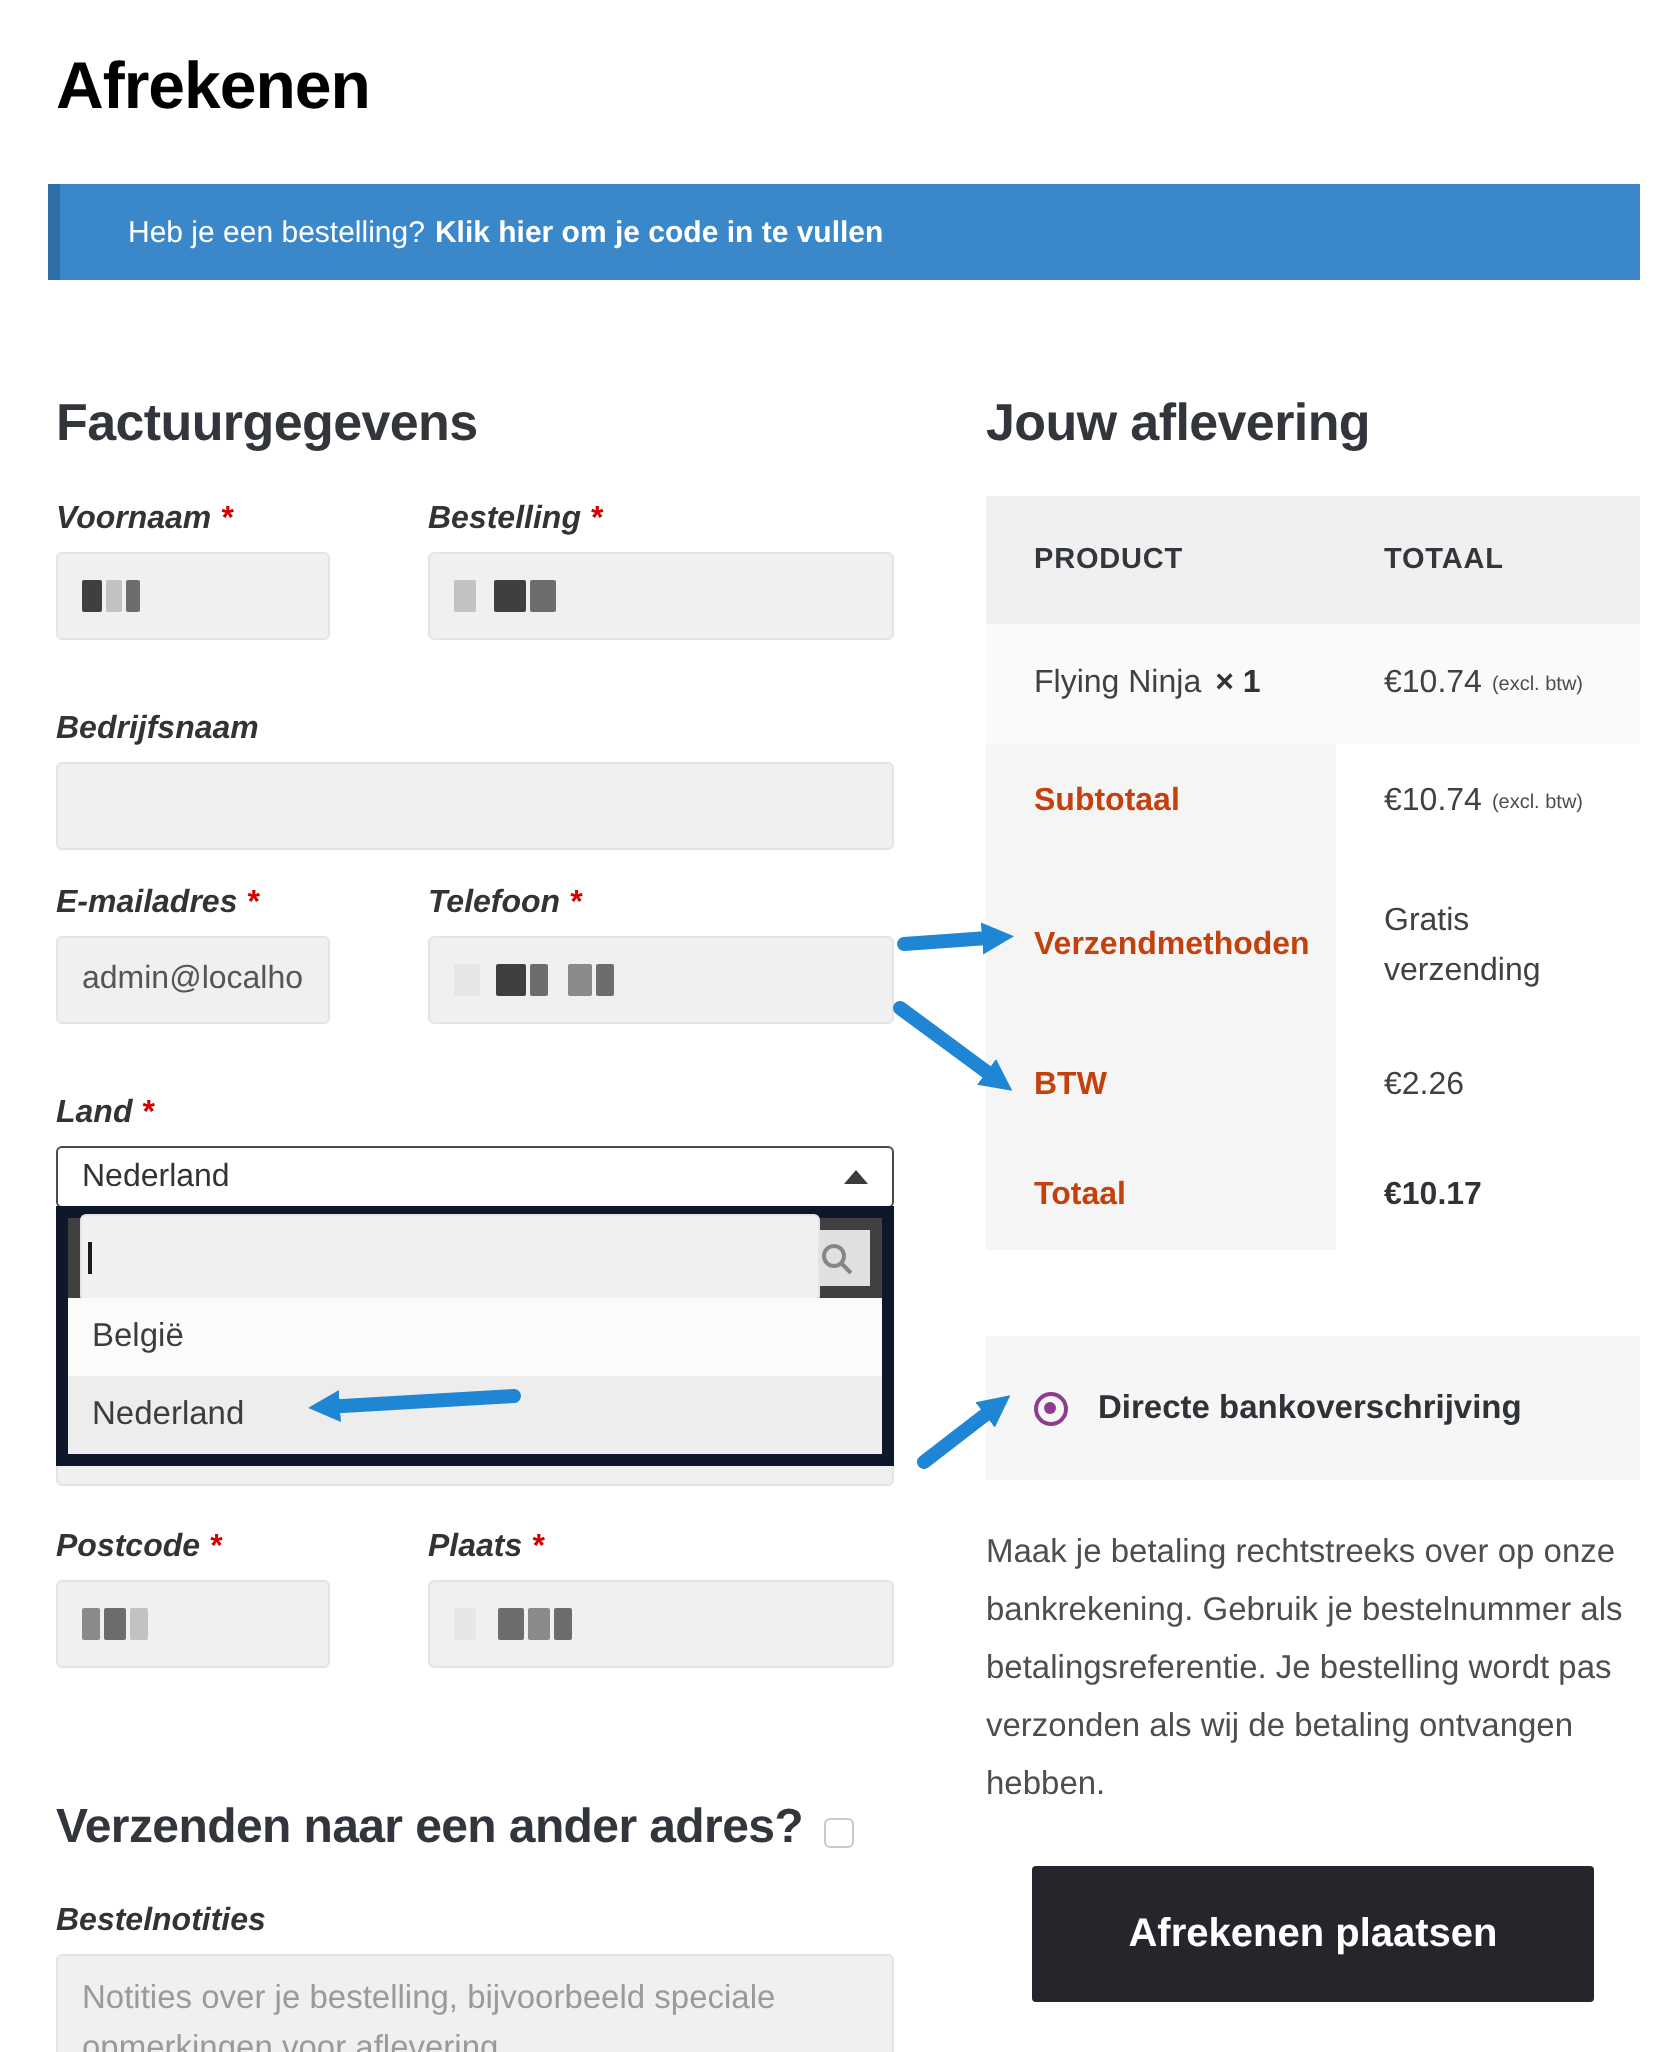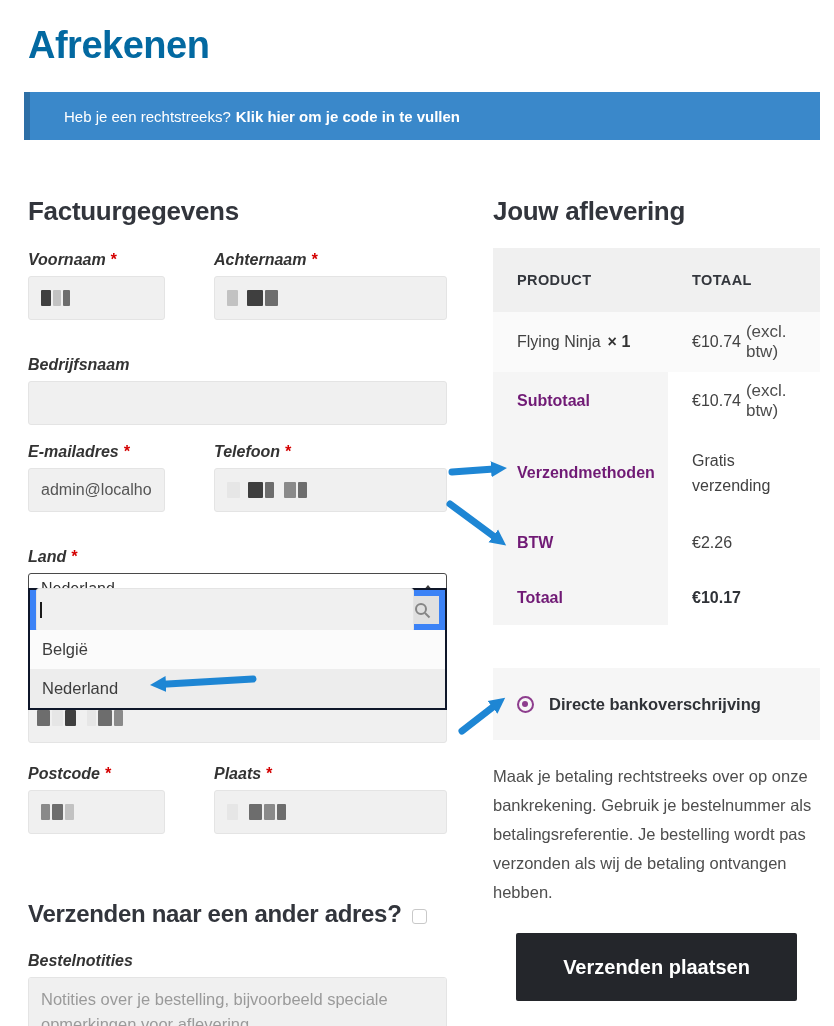--- a/index.html
+++ b/index.html
@@ -1,21 +1,21 @@
 <!DOCTYPE html>
 <html><head>
 <meta charset="utf-8">
 <style>
   * { box-sizing: border-box; margin: 0; padding: 0; }
   html,body { background:#fff; }
   body { font-family: "Liberation Sans", sans-serif; color:#333; }
   .page { position:relative; width:834px; height:1026px; background:#fff; overflow:hidden; }
 
   
-  .page-title { position:absolute; left:28px; top:24px; font-size:38px; font-weight:700; color:#0369a1; letter-spacing:-0.5px; }
+  .page-title { position:absolute; left:28px; top:24px; font-size:33px; font-weight:700; color:#000000; letter-spacing:-0.5px; }
   .coupon-banner { position:absolute; left:24px; top:92px; width:796px; height:48px;
     background:#3a88ca; border-left:6px solid #2d6fa6; color:#fff; display:flex; align-items:center;
     padding-left:34px; font-size:15px; }
   .coupon-banner strong { font-weight:700; margin-left:5px; cursor:pointer; }
 
   
   .col-left  { position:absolute; left:28px; top:190px; width:419px; }
   .col-right { position:absolute; left:493px; top:190px; width:327px; }
 
   h2.section { font-size:26px; font-weight:700; color:#32353c; margin:6px 0 24px; letter-spacing:-0.3px; }
@@ -38,21 +38,21 @@
   .rd i { display:inline-block; height:16px; border-radius:1px; }
   .g1{background:#e6e6e6;} .g2{background:#c2c2c2;} .g3{background:#8a8a8a;} .g4{background:#3f3f3f;} .g5{background:#6d6d6d;}
   .sp { background:transparent !important; }
 
   
   .select-area { position:relative; }
   .country-select { width:100%; height:31px; background:#fff; border:1px solid #4a4a4a; border-radius:3px;
     display:flex; align-items:center; padding:0 12px; font-size:16px; color:#333; cursor:pointer; }
   .chevron-up { margin-left:auto; width:0; height:0; border-left:6px solid transparent;
     border-right:6px solid transparent; border-bottom:7px solid #3c3c3c; }
-  .country-panel { position:absolute; left:0; right:0; top:15px; background:#3b82f6; border:2px solid #0f172a;
+  .country-panel { position:absolute; left:0; right:0; top:30px; background:#404040; border:6px solid #0f172a;
     z-index:6; }
   .panel-search { margin:6px; height:28px; background:#e0e0e0; position:relative; display:flex; align-items:center; }
   .panel-search input { flex:1; background:transparent; border:none; outline:none; height:100%;
     font-family:"Liberation Sans",sans-serif; font-size:15px; padding-left:6px; }
   .caret { position:absolute; left:4px; top:6px; width:2px; height:16px; background:#1a1a1a; }
   .mag { margin-right:8px; }
   .opt { height:39px; display:flex; align-items:center; padding-left:12px; font-size:16.5px; color:#3d3d3d;
     background:#fbfbfb; cursor:pointer; position:relative; }
   .opt.hl { background:#ededed; }
 
@@ -72,24 +72,24 @@
 
   
   .ot { width:327px; margin-top:0; }
   .ot-row { display:grid; grid-template-columns:175px 1fr; }
   .ot-cell { display:flex; align-items:center; padding-left:24px; font-size:16px; color:#414141; }
   .ot-head .ot-cell { font-size:14.5px; font-weight:700; color:#33363c; letter-spacing:0.4px; text-transform:uppercase; background:#f0f0f0; }
   .ot-head { height:64px; }
   .ot-item { height:60px; }
   .ot-item .ot-cell { background:#fafafa; }
   .rw-sub { height:58px; } .rw-ship { height:85px; } .rw-tax { height:55px; } .rw-tot { height:55px; }
-  .lblcell { background:#f5f5f5; font-weight:700; color:#701a75; position:relative; }
+  .lblcell { background:#f5f5f5; font-weight:700; color:#c2410c; position:relative; }
   .valcell { background:#fff; position:relative; }
   .qty { font-weight:700; color:#333; margin-left:7px; }
-  .taxnote { font-size:17px; color:#4c4c4c; margin-left:5px; }
+  .taxnote { font-size:10px; color:#4c4c4c; margin-left:5px; }
   .wrapval { line-height:25px; padding-right:18px; }
   .boldval { font-weight:700; color:#2f3237; }
 
   
   .pay-box { margin-top:43px; height:72px; background:#f6f6f6; display:flex; align-items:center; padding-left:24px; position:relative; }
   .radio { width:17px; height:17px; border-radius:50%; border:2.5px solid #8d3d8d; position:relative; flex:none; cursor:pointer; }
   .radio::after { content:""; position:absolute; left:3px; top:3px; width:6px; height:6px; border-radius:50%; background:#8d3d8d; }
   .pay-label { font-size:16.5px; font-weight:700; color:#2f3237; margin-left:15px; }
   .pay-desc { margin-top:22px; font-size:16.5px; line-height:29px; color:#4e4e4e; }
   .place-order { display:block; margin:26px auto 0; width:281px; height:68px; background:#24262b; color:#fff;
@@ -99,40 +99,40 @@
   .arrow-svg { position:absolute; pointer-events:none; z-index:12; overflow:visible; }
 </style>
 </head>
 <body>
 
 <div class="page">
 
   <h1 class="page-title">Afrekenen</h1>
 
   <div class="coupon-banner">
-    <span>Heb je een rechtstreeks?</span>
+    <span>Heb je een bestelling?</span>
     <strong>Klik hier om je code in te vullen</strong>
   </div>
 
   <div class="col-left">
     <h2 class="section">Factuurgegevens</h2>
 
     <div class="frow">
       <div class="fg fa">
         <label><span>Voornaam</span> <span class="req">*</span></label>
         <div class="inp">
           <span class="rd">
               <i class="g4" style="width:10px"></i>
               <i class="g2" style="width:8px"></i>
               <i class="g5" style="width:7px"></i>
             </span>
         </div>
       </div>
       <div class="fg fb">
-        <label><span>Achternaam</span> <span class="req">*</span></label>
+        <label><span>Bestelling</span> <span class="req">*</span></label>
         <div class="inp">
           <span class="rd">
               <i class="g2" style="width:11px"></i>
               <i class="sp" style="width:5px"></i>
               <i class="g4" style="width:16px"></i>
               <i class="g5" style="width:13px"></i>
             </span>
         </div>
       </div>
     </div>
@@ -311,16 +311,16 @@
             <marker id="ah4" markerUnits="userSpaceOnUse" markerWidth="20" markerHeight="20" refX="3" refY="10" orient="auto">
               <path d="M0,2 L16,10 L0,18 Z" fill="#1e86d4"></path>
             </marker>
           </defs>
         <line x1="5" y1="39" x2="37.9" y2="13.6" stroke="#1e86d4" stroke-width="7" stroke-linecap="round" marker-end="url(#ah4)"></line>
       </svg>
     </div>
 
     <p class="pay-desc">Maak je betaling rechtstreeks over op onze bankrekening. Gebruik je bestelnummer als betalingsreferentie. Je bestelling wordt pas verzonden als wij de betaling ontvangen hebben.</p>
 
-    <button class="place-order">Verzenden plaatsen</button>
+    <button class="place-order">Afrekenen plaatsen</button>
   </div>
 
 </div>
 
 </body></html>

